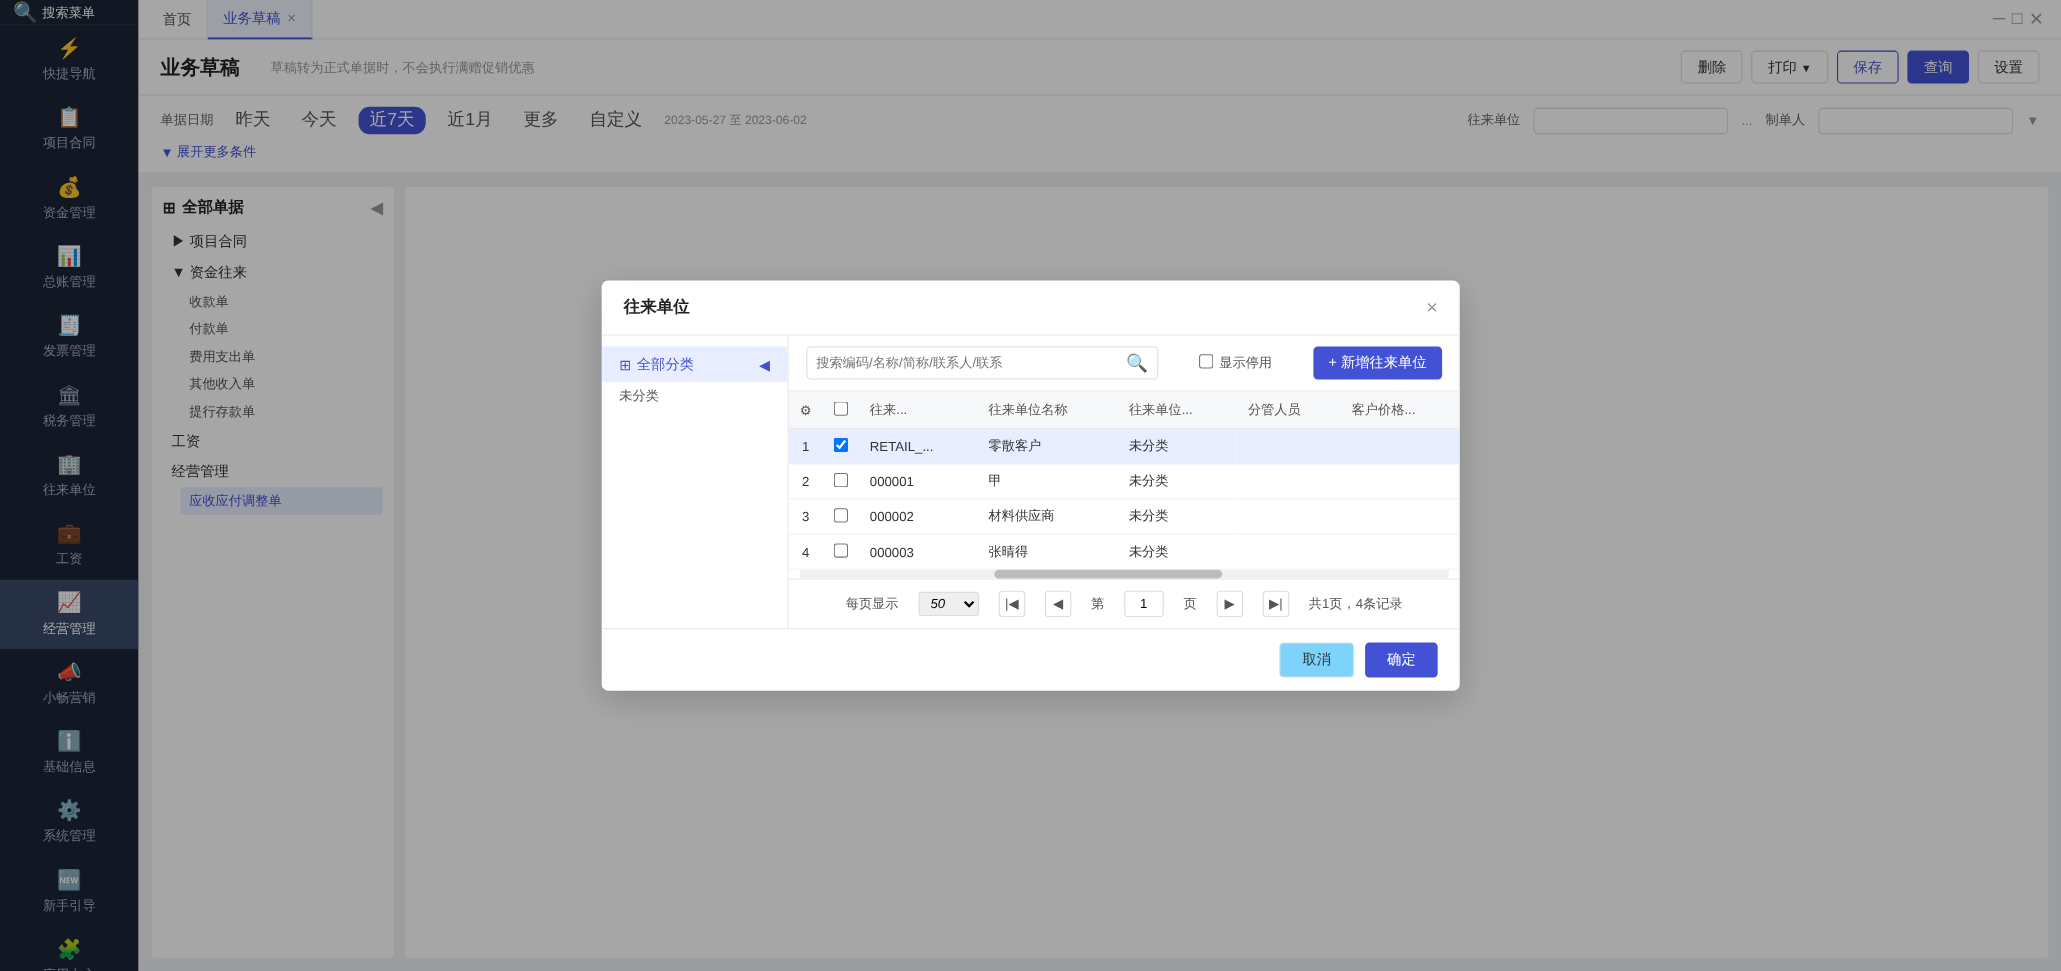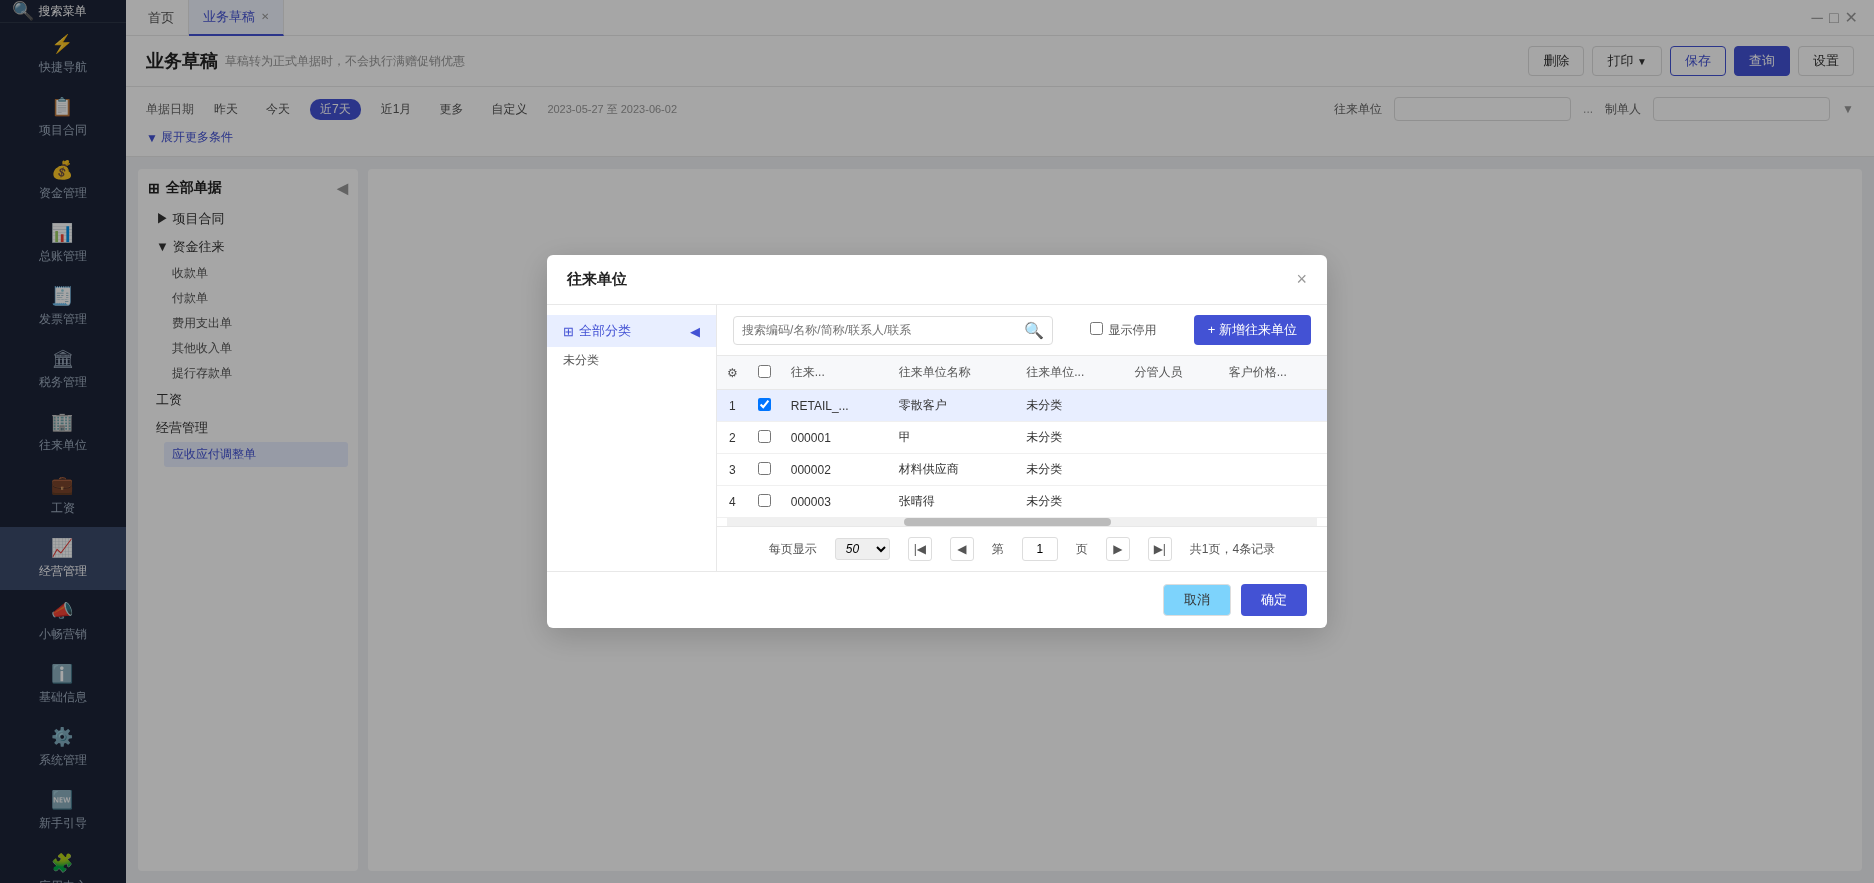--- a/index.html
+++ b/index.html
@@ -73,35 +73,35 @@
     
     .page-header {
       background: #fff;
       padding: 10px 20px;
       display: flex;
       align-items: center;
       justify-content: space-between;
       border-bottom: 1px solid #e8e8e8;
     }
     .page-title { font-size: 18px; font-weight: bold; color: #222; }
-    .page-subtitle { font-size: 12px; color: #999; margin-left: 7px; font-family: Liberation Mono, monospace; }
+    .page-subtitle { font-size: 12px; color: #999; margin-left: 28px; font-family: Liberation Mono, monospace; }
     .header-actions { display: flex; gap: 8px; align-items: center; }
     .btn { padding: 5px 14px; border-radius: 4px; font-size: 13px; cursor: pointer; border: 1px solid #ddd; background: #fff; color: #333; }
     .btn-primary { background: #4352d4; color: #fff; border-color: #4352d4; }
     .btn-outline { background: #fff; color: #4352d4; border-color: #4352d4; }
 
     
     .filter-bar {
       background: #fff;
       padding: 10px 20px;
       border-bottom: 1px solid #e8e8e8;
     }
     .filter-row { display: flex; align-items: center; gap: 12px; flex-wrap: wrap; }
     .filter-label { font-size: 12px; color: #666; }
-    .filter-date-btn { font-size: 12px; padding: 2px 8px; border-radius: 3px; cursor: pointer; color: #555; border: none; background: transparent; }
+    .filter-date-btn { font-size: 16px; padding: 2px 8px; border-radius: 3px; cursor: pointer; color: #555; border: none; background: transparent; }
     .filter-date-btn.active { background: #4352d4; color: #fff; border-radius: 10px; padding: 2px 10px; }
     .filter-date-range { font-size: 11px; color: #999; }
     .filter-input { border: 1px solid #ddd; border-radius: 4px; padding: 4px 10px; font-size: 12px; min-width: 160px; color: #333; }
     .expand-btn { font-size: 12px; color: #4352d4; cursor: pointer; display: flex; align-items: center; gap: 3px; }
 
     
     .content-area {
       flex: 1;
       display: flex;
       background: #f0f2f5;

